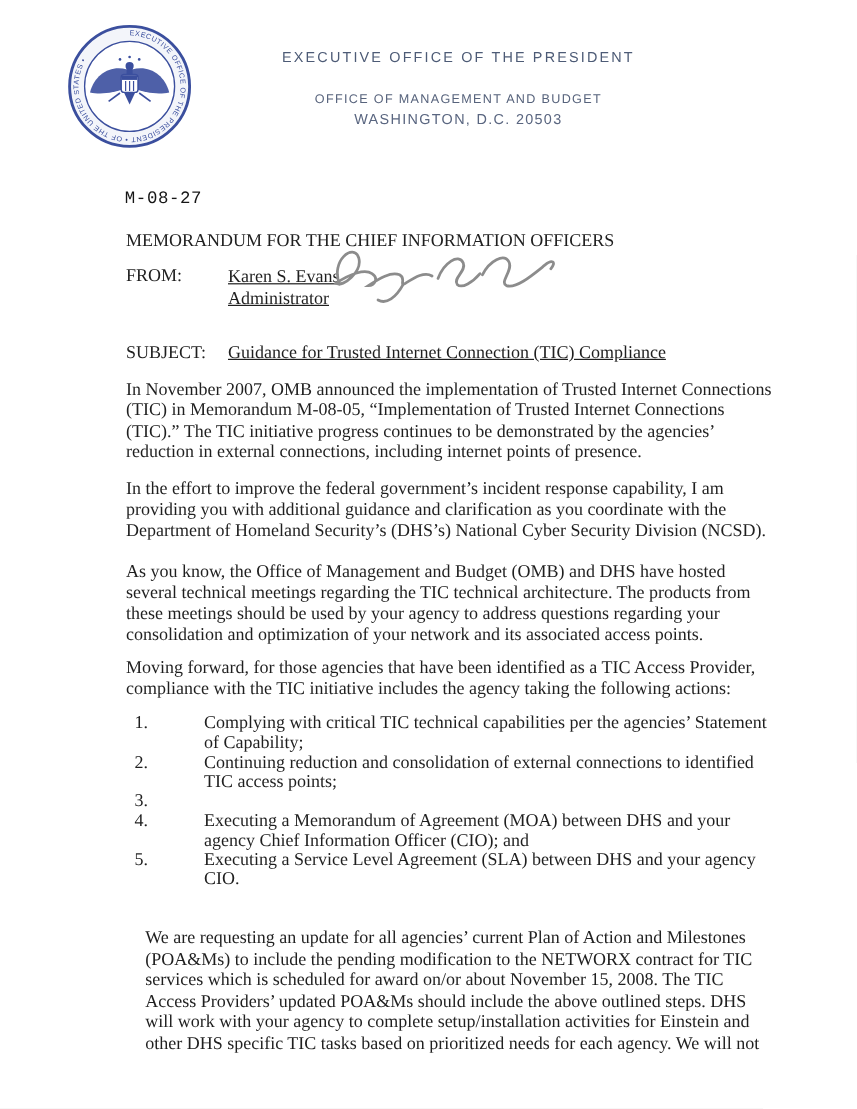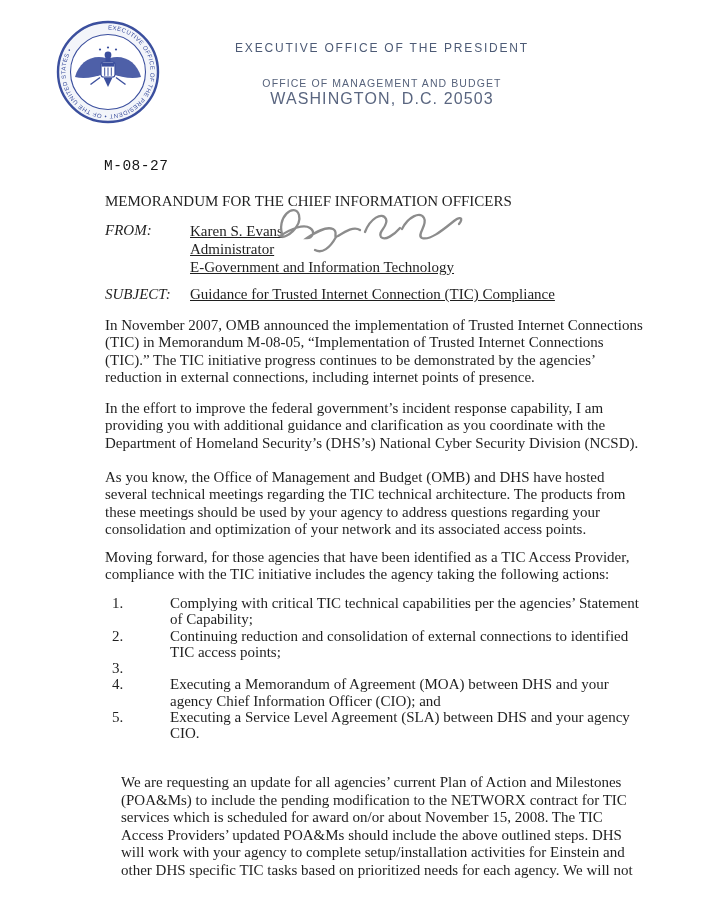--- a/index.html
+++ b/index.html
@@ -11,27 +11,27 @@
     background:#ffffff;
     font-family:"Liberation Serif", serif;
     color:#1f1f1f;
     overflow:hidden;
   }
   
   .seal { position:absolute; left:56px; top:20px; width:104px; height:104px; }
   .letterhead { position:absolute; left:50px; top:40px; width:664px; text-align:center; font-family:"Liberation Sans", sans-serif; }
   .lh1 { font-size:12px; letter-spacing:1.8px; color:#4d5b76; line-height:16px; }
   .lh2 { font-size:10.5px; letter-spacing:1.1px; color:#57637c; line-height:15px; margin-top:20px; }
-  .lh3 { font-size:16px; letter-spacing:1.1px; color:#5a6680; line-height:14px; margin-top:1px; }
+  .lh3 { font-size:12px; letter-spacing:1.1px; color:#5a6680; line-height:14px; margin-top:1px; }
   .date { position:absolute; left:40px; top:114px; width:674px; text-align:center;
           font-family:"Liberation Mono", monospace; font-size:15px; color:#161616; letter-spacing:0.5px; }
   
   .memo-number { position:absolute; left:104px; top:158px; font-family:"Liberation Mono", monospace; font-size:14.5px; letter-spacing:0.5px; color:#161616; }
   .memo-for { position:absolute; left:105px; top:193px; font-size:15px; }
-  .field-label { position:absolute; left:105px; font-size:15px;font-style:italic; }
+  .field-label { position:absolute; left:105px; font-size:15px; }
   .field-value { position:absolute; left:190px; font-size:15px;text-decoration:underline; }
   .from-lines { line-height:18px; }
   
   .signature { position:absolute; left:269px; top:199px; width:202px; height:60px; }
   
   .para { position:absolute; left:105px; font-size:15px; line-height:17.4px; white-space:pre-line; }
   .closing { left:121px; line-height:17.5px; }
   .list { position:absolute; left:112px; top:595px; font-size:15px; line-height:16.3px; }
   .list-item { display:flex; align-items:flex-start; }
   .list-num { width:58px; flex:0 0 58px; }
@@ -78,21 +78,20 @@
 
 
   <div class="memo-number">M-08-27</div>
 
   <div class="memo-for">MEMORANDUM FOR THE CHIEF INFORMATION OFFICERS</div>
 
   <div class="field-label" style="top:222px">FROM:</div>
   <div class="field-value from-lines" style="top:222px">
     <div>Karen S. Evans</div>
     <div>Administrator</div>
-    <div>E-Government and Information Technology</div>
   </div>
 
   <svg class="signature" viewBox="0 0 202 60" aria-hidden="true">
     <g fill="none" stroke="#8c8c8c" stroke-width="2.3" stroke-linecap="round">
       <path d="M14 38 C6 18 26 3 30 16 C33 27 17 41 11 37 C23 29 35 25 41 29 C47 33 43 39 38 39 C47 33 57 27 64 30 C70 33 63 40 69 37 C77 32 85 27 91 31"></path>
       <path d="M96 33 C101 20 113 12 117 20 C120 27 108 33 112 38 C116 42 125 36 131 29"></path>
       <path d="M133 30 C139 18 151 12 155 19 C159 26 147 36 153 39 C161 42 175 30 185 22 C191 17 195 19 190 25"></path>
       <path d="M67 38 C61 49 53 55 46 51"></path>
     </g>
   </svg>

